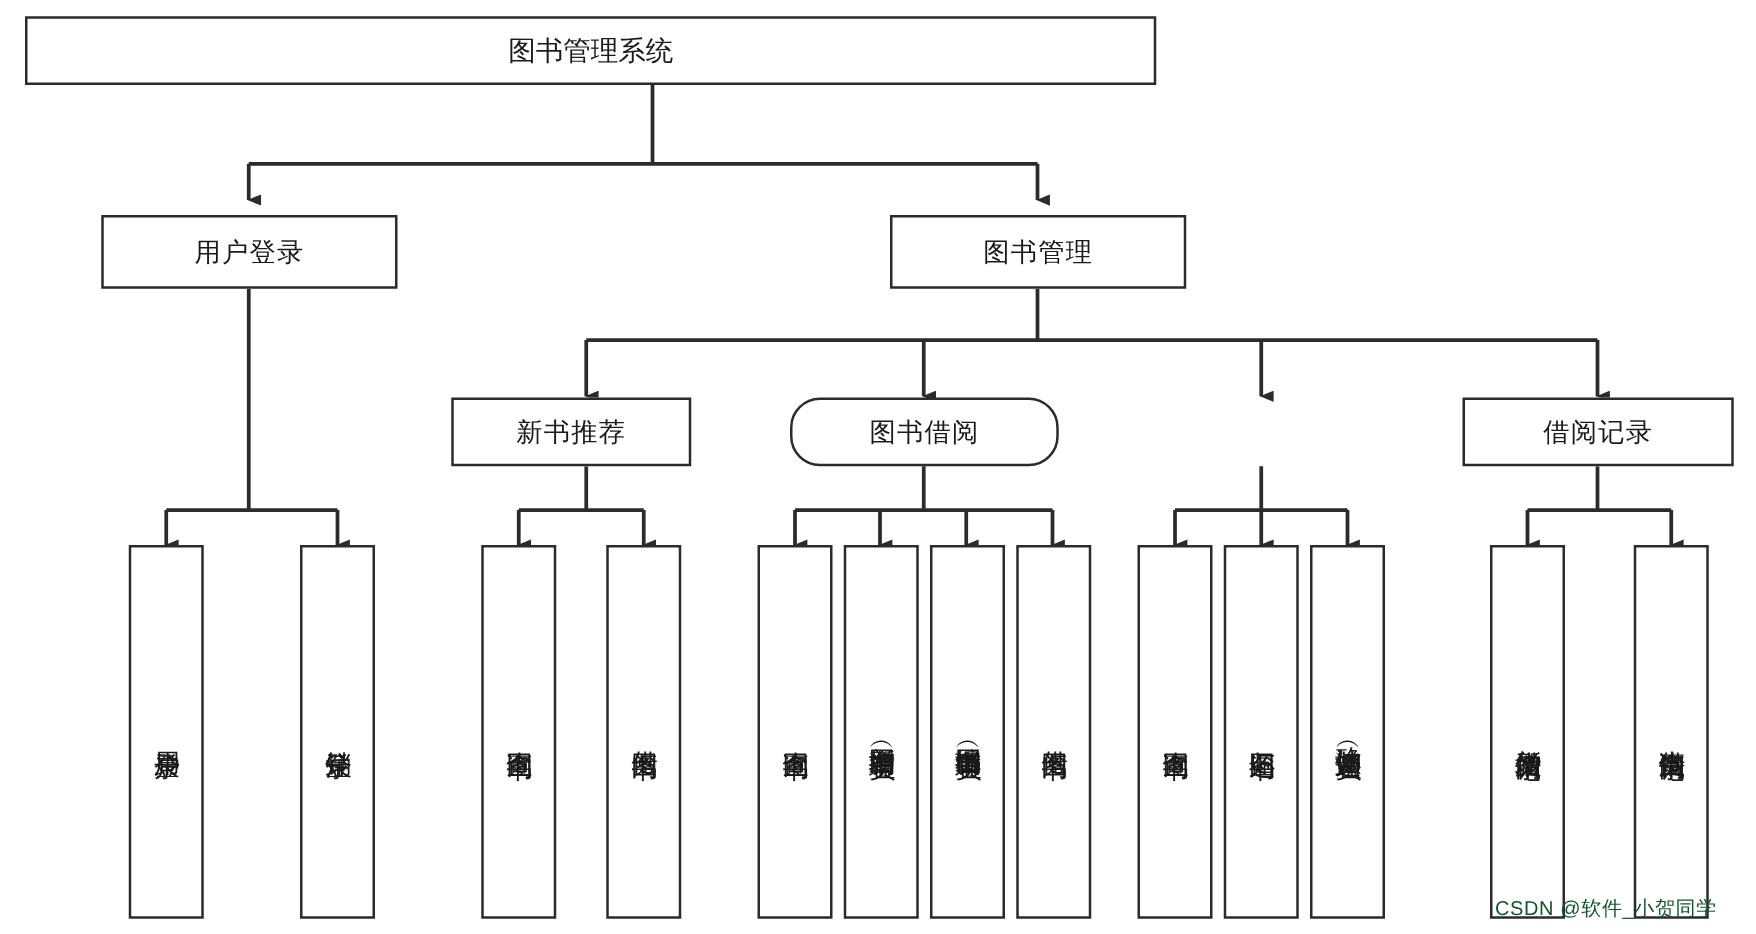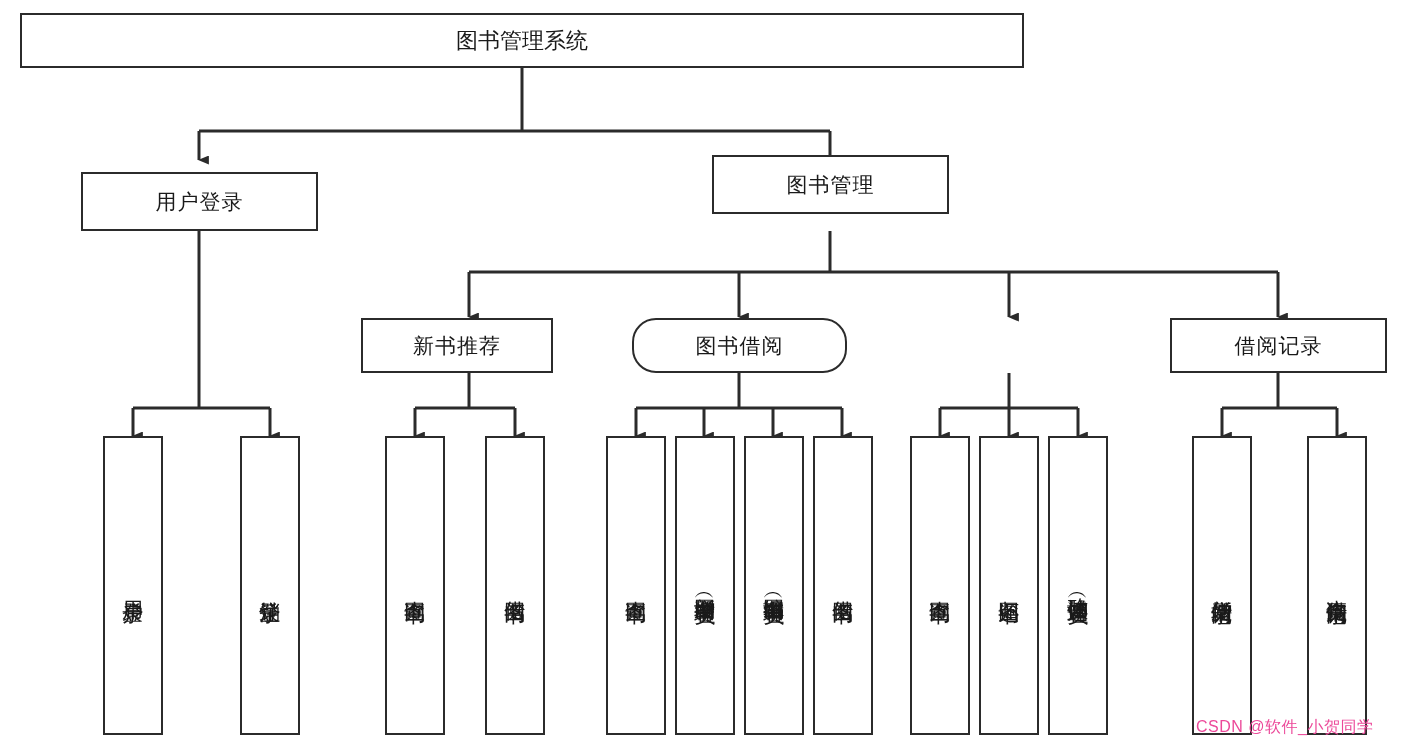--- a/index.html
+++ b/index.html
@@ -54,21 +54,21 @@
     text-align: center;
   }
   .node.v .vlabel {
     writing-mode: vertical-rl;
     text-orientation: upright;
     display: block;
   }
   .watermark {
     position: absolute;
     font-size: 16px;
-    color: #ec4899;
+    color: #14532d;
     white-space: nowrap;
     letter-spacing: 0.5px;
   }
 </style>
 </head>
 <body>
 
 <div id="canvas">
 
   <svg id="wires" viewBox="0 0 1405 747" xmlns="http://www.w3.org/2000/svg">
@@ -115,28 +115,28 @@
       <path d="M 1009 408 L 1009 436" marker-end="url(#arrow)"></path>
       <path d="M 1078 408 L 1078 436" marker-end="url(#arrow)"></path>
 
       <path d="M 1278 373 L 1278 408"></path>
       <path d="M 1222 408 L 1337 408"></path>
       <path d="M 1222 408 L 1222 436" marker-end="url(#arrow)"></path>
       <path d="M 1337 408 L 1337 436" marker-end="url(#arrow)"></path>
     </g>
   </svg>
 
-  <div class="node root" style="left:20px; top:13px; width:1004px; height:55px;">
+  <div class="node root" style="left:20px; top:13px; width:905px; height:55px;">
     <span>图书管理系统</span>
   </div>
 
   <div class="node h" style="left:81px; top:172px; width:237px; height:59px;">
     <span>用户登录</span>
   </div>
-  <div class="node h" style="left:712px; top:155px; width:237px; height:59px;">
+  <div class="node h" style="left:712px; top:172px; width:237px; height:59px;">
     <span>图书管理</span>
   </div>
 
   <div class="node h" style="left:361px; top:318px; width:192px; height:55px;">
     <span>新书推荐</span>
   </div>
   <div class="node h" style="left:632px; top:318px; width:215px; height:55px;border-radius:24px;">
     <span>图书借阅</span>
   </div>
   <div class="node h" style="left:1170px; top:318px; width:217px; height:55px;text-align:center;">

